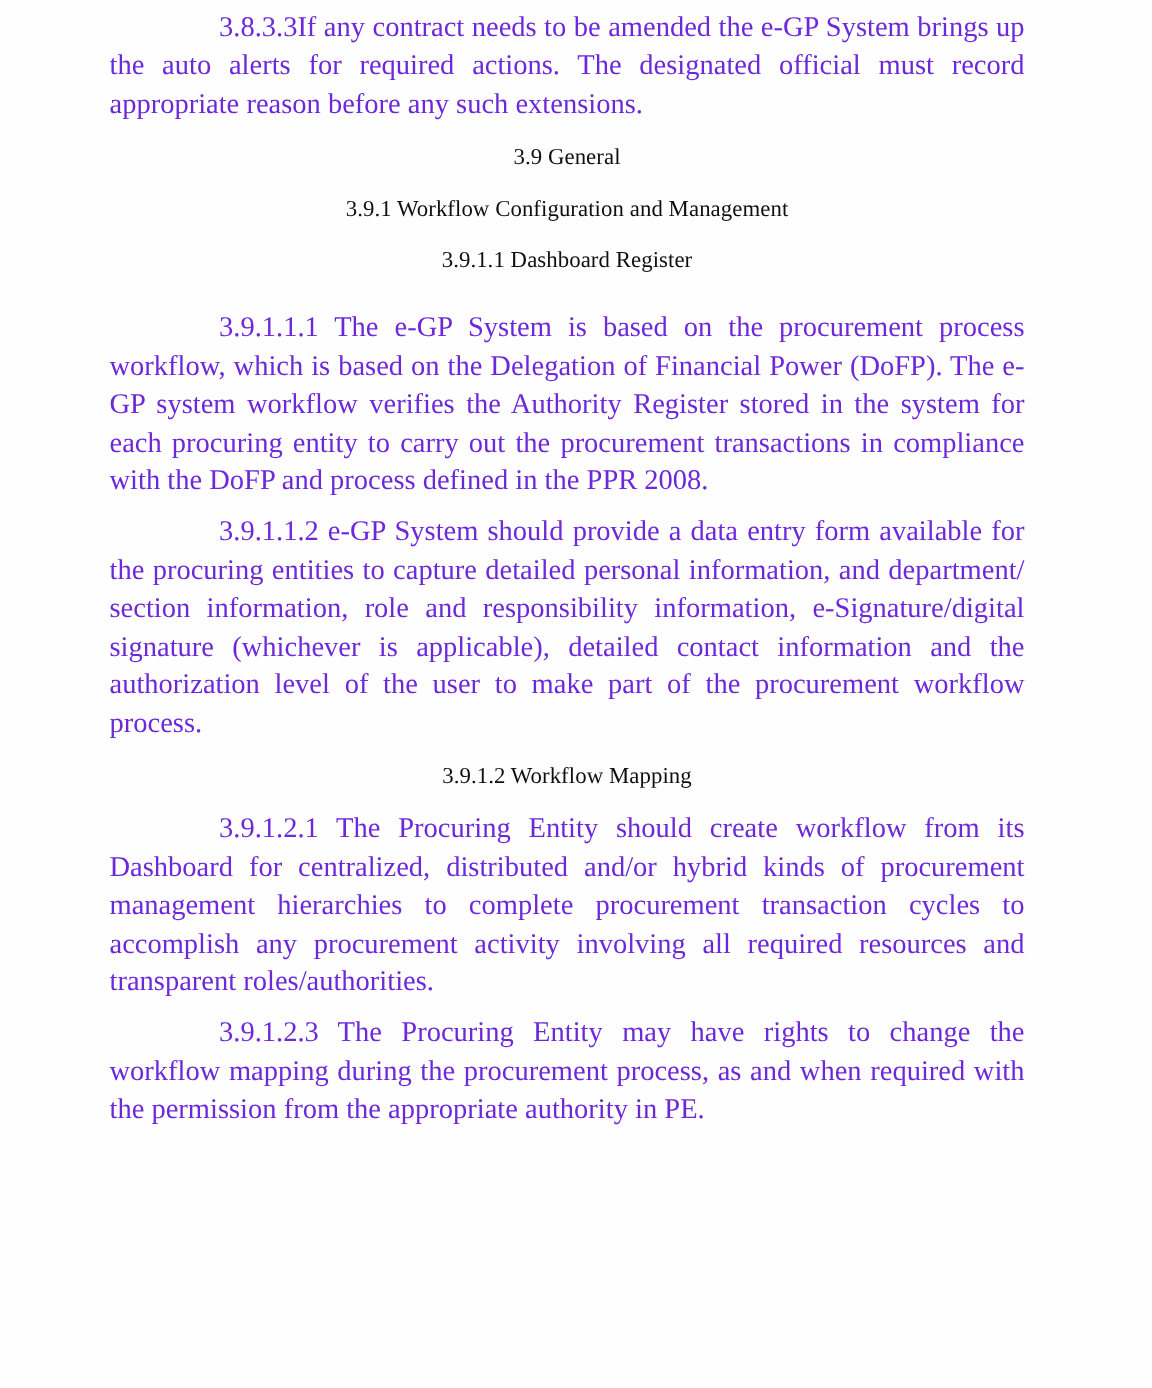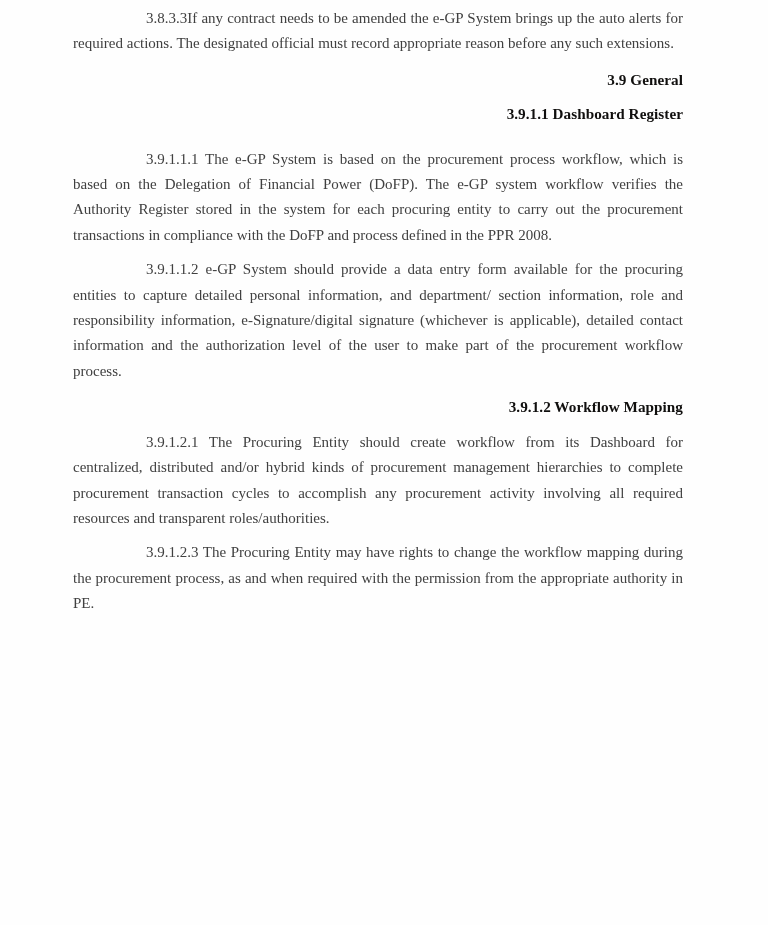--- a/index.html
+++ b/index.html
@@ -18,57 +18,58 @@
     -webkit-font-smoothing: antialiased;
   }
   .content {
     position: absolute;
     left: 73px;
     top: 6px;
     width: 610px;
   }
   .para {
     margin: 0 0 9px 0;
-    font-size: 15px;
+    font-size: 19px;
     line-height: 25.4px;
     text-align: justify;
     text-justify: inter-word;
     text-indent: 73px;
-    color: #404040;
+    color: #6d28d9;
     hyphens: none;
   }
   .para:last-child {
     margin-bottom: 12px;
   }
   .heading {
     margin: 0 0 9px 0;
     font-size: 15.2px;
     line-height: 25.4px;
-    font-weight: bold;
-    text-align: right;
+    font-weight: normal;
+    text-align: center;
     text-indent: 0;
     color: #100f0e;
     letter-spacing: 0.05px;
   }
   .heading.h-general { margin-top: 10px; }
   .heading.h-sub { margin-top: 9px; }
   .heading.h-mapping { margin-top: 10px; margin-bottom: 10px; }
   .para.p-first { text-indent: 73px; margin-top: 0; }
   .para.gap-top { margin-top: 20px; }
 </style>
 </head>
 <body>
 
 <div class="page">
   <div class="content">
 
     <p class="para p-first">3.8.3.3If any contract needs to be amended the e-GP System brings up the auto alerts for required actions. The designated official must record appropriate reason before any such extensions.</p>
 
     <p class="heading h-general">3.9 General</p>
 
+    <p class="heading h-sub">3.9.1 Workflow Configuration and Management</p>
 
     <p class="heading h-sub">3.9.1.1 Dashboard Register</p>
 
     <p class="para gap-top">3.9.1.1.1 The e-GP System is based on the procurement process workflow, which is based on the Delegation of Financial Power (DoFP). The e-GP system workflow verifies the Authority Register stored in the system for each procuring entity to carry out the procurement transactions in compliance with the DoFP and process defined in the PPR 2008.</p>
 
     <p class="para">3.9.1.1.2 e-GP System should provide a data entry form available for the procuring entities to capture detailed personal information, and department/ section information, role and responsibility information, e-Signature/digital signature (whichever is applicable), detailed contact information and the authorization level of the user to make part of the procurement workflow process.</p>
 
 
     <p class="heading h-mapping">3.9.1.2 Workflow Mapping</p>
 

